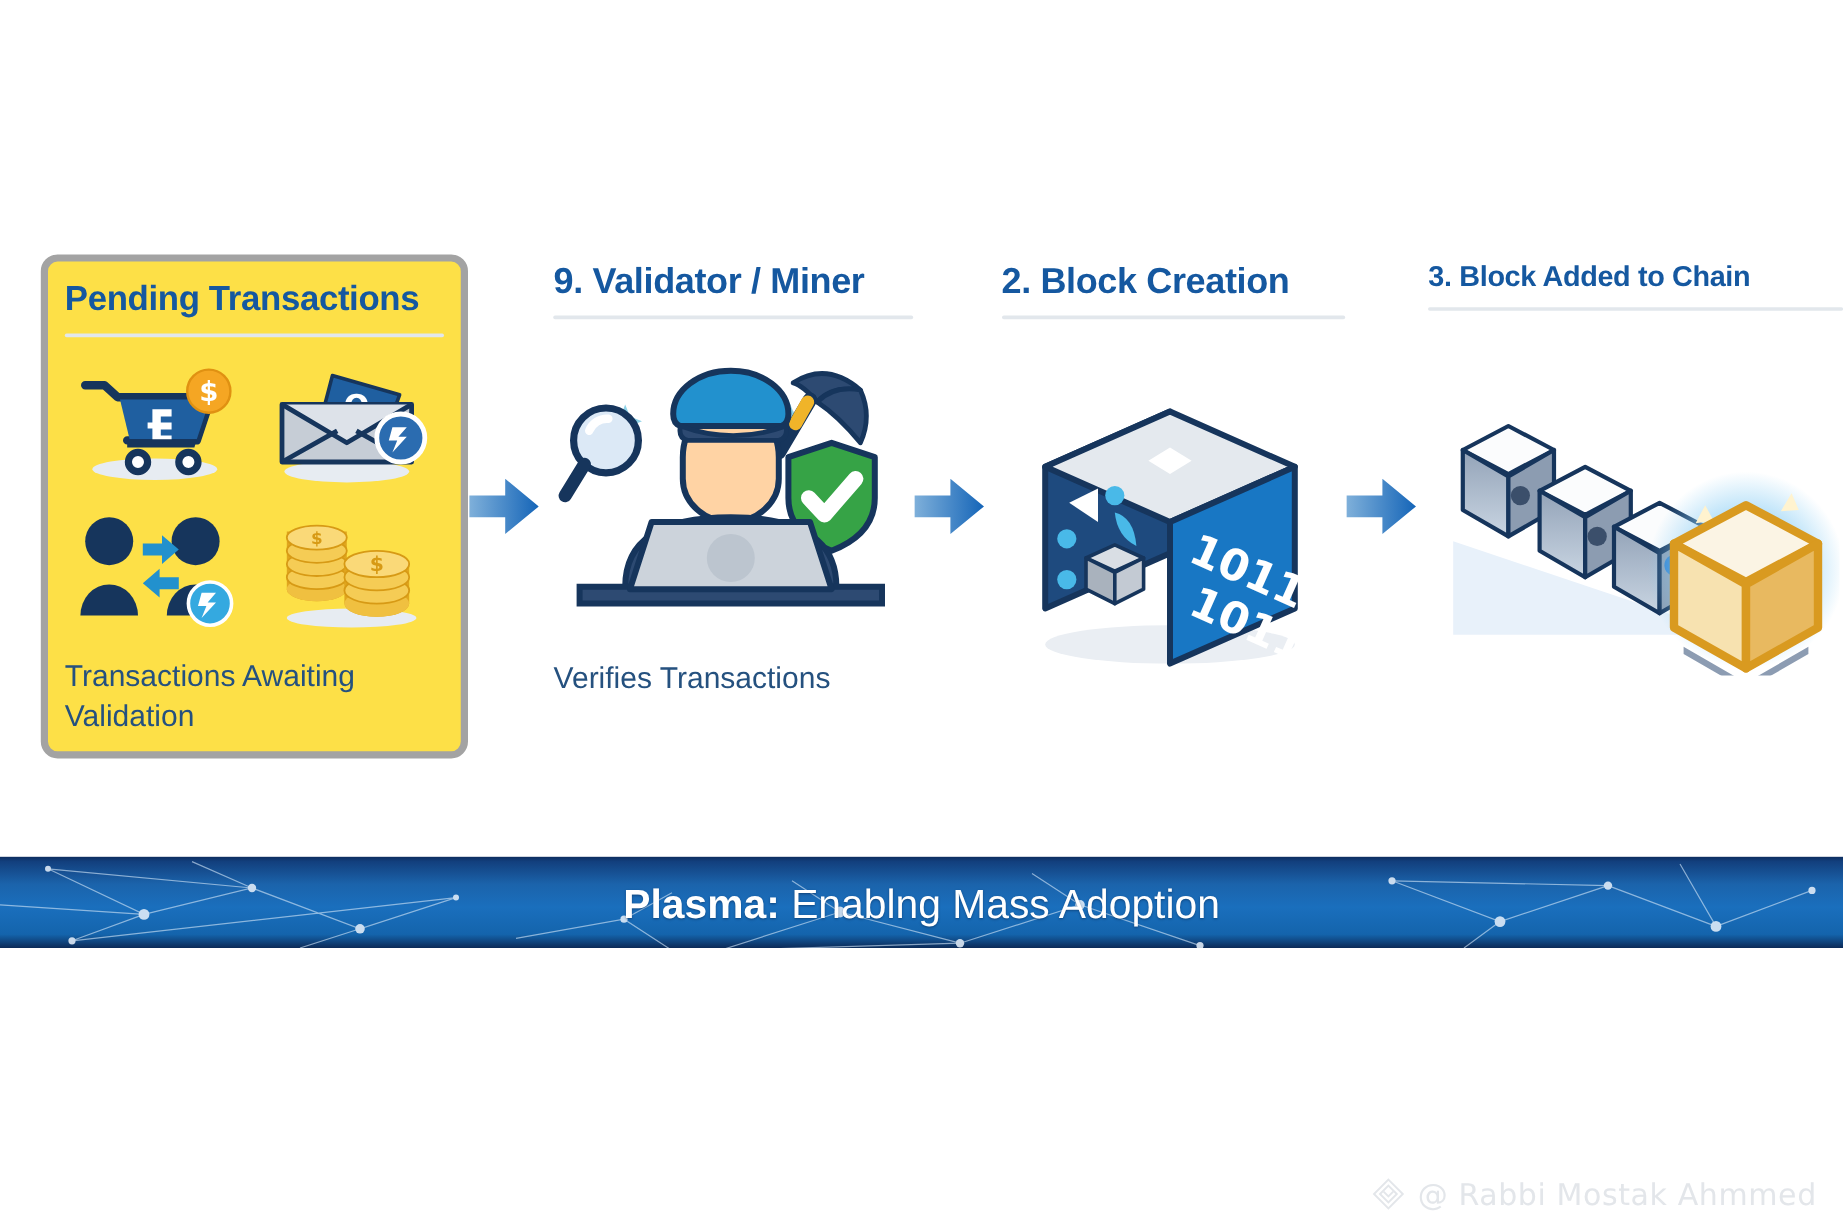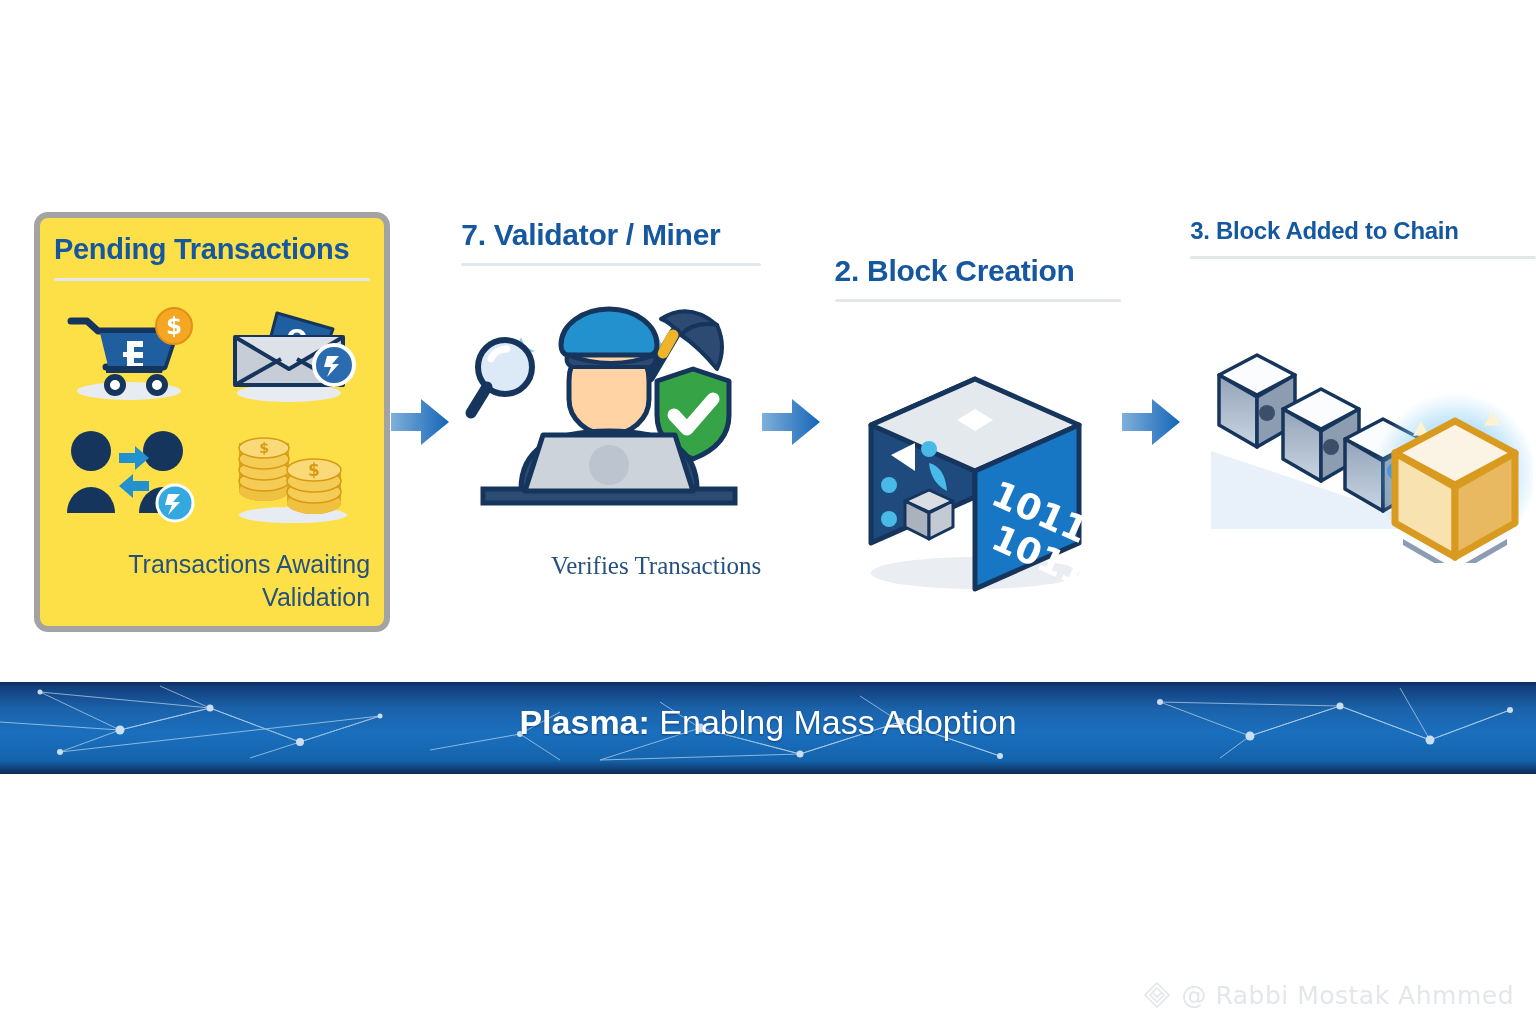--- a/index.html
+++ b/index.html
@@ -18,53 +18,53 @@
   }
 
   .panel{position:relative;height:420px;}
   .panel-inner{display:flex;flex-direction:column;height:100%;}
 
   .p0{width:360px;margin-left:34px;
       border:6px solid #a3a3a3;border-radius:14px;background:#fde047;
       box-sizing:border-box;padding:10px 14px 8px;}
   .arrow-cell{width:60px;display:flex;align-items:center;justify-content:center;height:420px;}
   .p1{width:300px;margin-left:12px;}
-  .p2{width:290px;margin-left:14px;margin-top:36px;}
+  .p2{width:290px;margin-left:14px;}
   .p3{width:350px;margin-left:10px;}
 
   .panel-title{
     color:#1558a0;font-weight:bold;font-size:30px;letter-spacing:-0.3px;
     white-space:nowrap;line-height:1.1;padding-top:6px;
   }
   .p0 .panel-title{font-size:29px;}
   .p3 .panel-title{font-size:24px;}
   .title-rule{
     height:3px;background:#e2e7ec;border-radius:2px;margin-top:12px;margin-bottom:4px;
   }
   .art{flex:1;display:flex;align-items:center;justify-content:center;position:relative;}
   .caption{
-    color:#25517f;font-size:25px;line-height:1.33;text-align:right;
+    color:#25517f;font-size:25px;line-height:1.33;text-align:left;
     padding-bottom:4px;font-weight:normal;
   }
-  .p1 .caption,.p2 .caption{padding-bottom:50px;font-family:Liberation Serif, serif;}
+  .p1 .caption,.p2 .caption{padding-bottom:50px;}
   .p3 .caption{padding-bottom:16px;}
 
   
   .arrow{width:58px;height:46px;}
 
   
   .icon-grid{
     display:grid;grid-template-columns:1fr 1fr;grid-template-rows:1fr 1fr;
     width:100%;height:235px;place-items:center;
   }
   .icon-cell{width:150px;height:110px;display:flex;align-items:center;justify-content:center;}
 
   
   .banner{
-    position:absolute;left:0;top:682px;width:1536px;height:92px;
+    position:absolute;left:0;top:714px;width:1536px;height:76px;
     background:linear-gradient(180deg,#0d2d5e 0%,#123f7d 5%,#1b63ab 30%,#1a6fbd 55%,#1464ac 85%,#0c2a57 100%);
     overflow:hidden;
   }
   .banner-net{position:absolute;left:0;top:0;width:1536px;height:80px;opacity:.85;}
   .banner-text{
     position:relative;z-index:3;height:80px;display:flex;align-items:center;
     justify-content:center;gap:150px;color:#ffffff;
     text-shadow:0 1px 2px rgba(0,20,50,.45);
   }
   .banner-item{font-size:34px;white-space:nowrap;}
@@ -172,21 +172,21 @@
         <stop offset="0" stop-color="#7fb0da"></stop>
             <stop offset="1" stop-color="#1565b8"></stop>
       </linearGradient>
         </defs>
       <path d="M0 14 h30 v-14 l28 23 -28 23 v-14 h-30 z" fill="url(#ag1)"></path>
     </svg>
   </div>
 
   <div class="panel p1">
     <div class="panel-inner">
-      <div class="panel-title">7. Validator / Miner</div>
+      <div class="panel-title">9. Validator / Miner</div>
       <div class="title-rule"></div>
 
       <div class="art">
         <svg width="300" height="240" viewBox="0 0 300 240">
 
           <g fill="#8fd3e8">
             <path d="M60 48 l4 10 10 4 -10 4 -4 10 -4 -10 -10 -4 10 -4 z"></path>
             <path d="M196 44 l4 10 10 4 -10 4 -4 10 -4 -10 -10 -4 10 -4 z"></path>
           </g>
 

